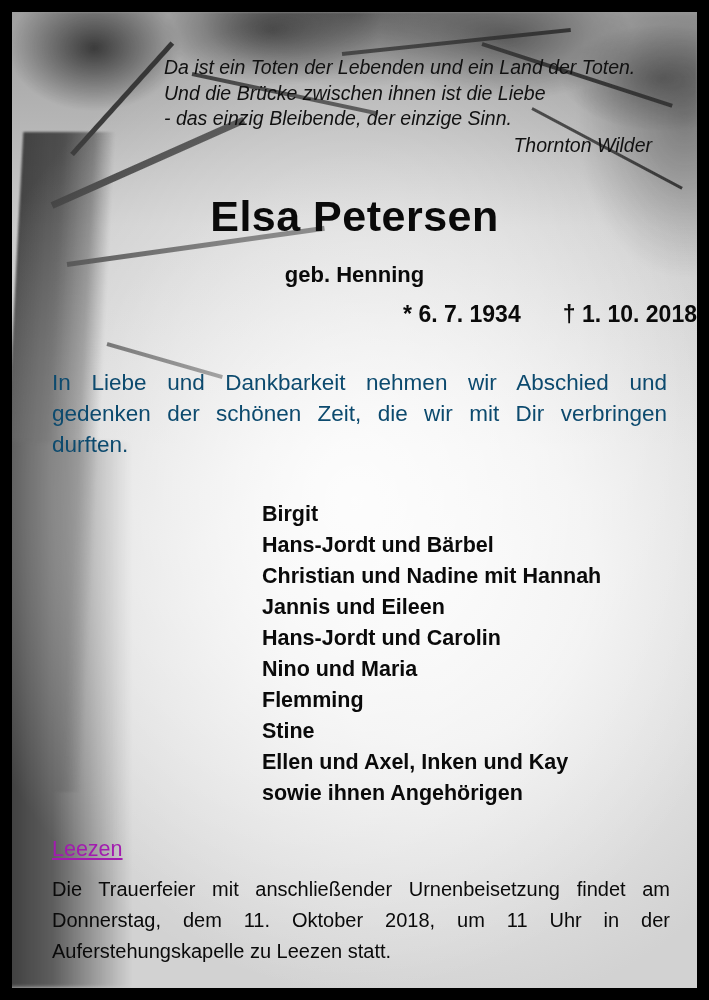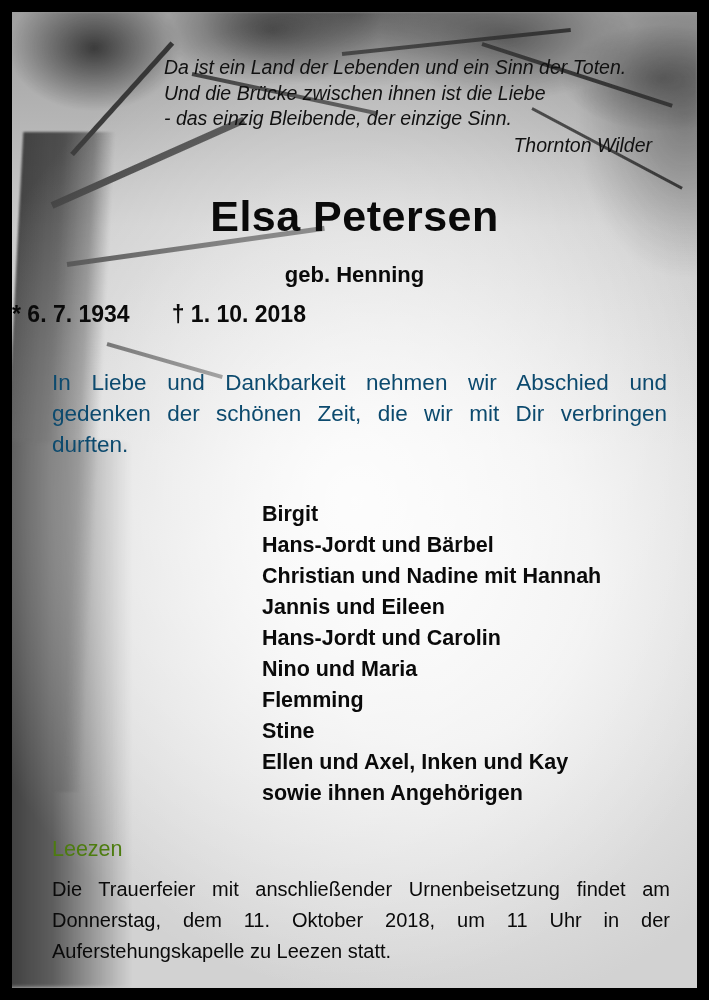--- a/index.html
+++ b/index.html
@@ -132,21 +132,21 @@
     text-align: center;
     font-size: 22px;
     font-weight: bold;
     color: #0a0a0a;
   }
   .dates {
     position: absolute;
     left: 0;
     right: 0;
     top: 289px;
-    text-align: left;
+    text-align: right;
     font-size: 23px;
     font-weight: bold;
     color: #0a0a0a;
   }
   .dates .gap { display: inline-block; width: 42px; }
   .intro {
     position: absolute;
     left: 40px;
     top: 355px;
     width: 615px;
@@ -163,21 +163,22 @@
     font-size: 21.5px;
     font-weight: bold;
     line-height: 31px;
     color: #0a0a0a;
   }
   .place {
     position: absolute;
     left: 40px;
     top: 825px;
     font-size: 21.5px;
-    color: #4d7c0f;
+    color: #a21caf;
+    text-decoration: underline;
   }
   .service {
     position: absolute;
     left: 40px;
     top: 862px;
     width: 618px;
     font-size: 20px;
     line-height: 31px;
     color: #0a0a0a;
     text-align: justify;
@@ -203,21 +204,21 @@
       <div class="branch" style="left:470px; top:30px; width:200px; height:4px; transform: rotate(18deg);"></div>
       <div class="branch" style="left:520px; top:95px; width:170px; height:3px; transform: rotate(28deg);"></div>
       <div class="branch" style="left:95px; top:330px; width:120px; height:4px; transform: rotate(16deg);"></div>
       <div class="right-shade"></div>
     </div>
     <div class="bg-vignette"></div>
 
     <div class="content">
 
       <div class="quote">
-        <div class="quote-line">Da ist ein Land der Lebenden und ein Sinn der Toten.</div>
+        <div class="quote-line">Da ist ein Toten der Lebenden und ein Land der Toten.</div>
         <div class="quote-line">Und die Brücke zwischen ihnen ist die Liebe</div>
         <div class="quote-line">- das einzig Bleibende, der einzige Sinn.</div>
         <div class="quote-author">Thornton Wilder</div>
       </div>
 
       <div class="name">Elsa Petersen</div>
       <div class="maiden">geb. Henning</div>
       <div class="dates">
         <span>* 6. 7. 1934</span><span class="gap"></span><span>† 1. 10. 2018</span>
       </div>

